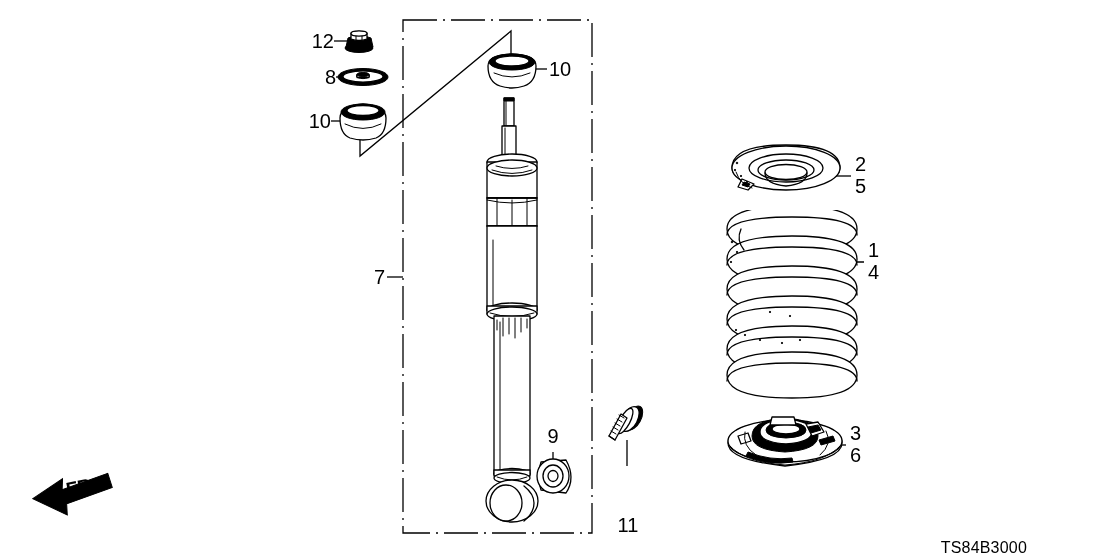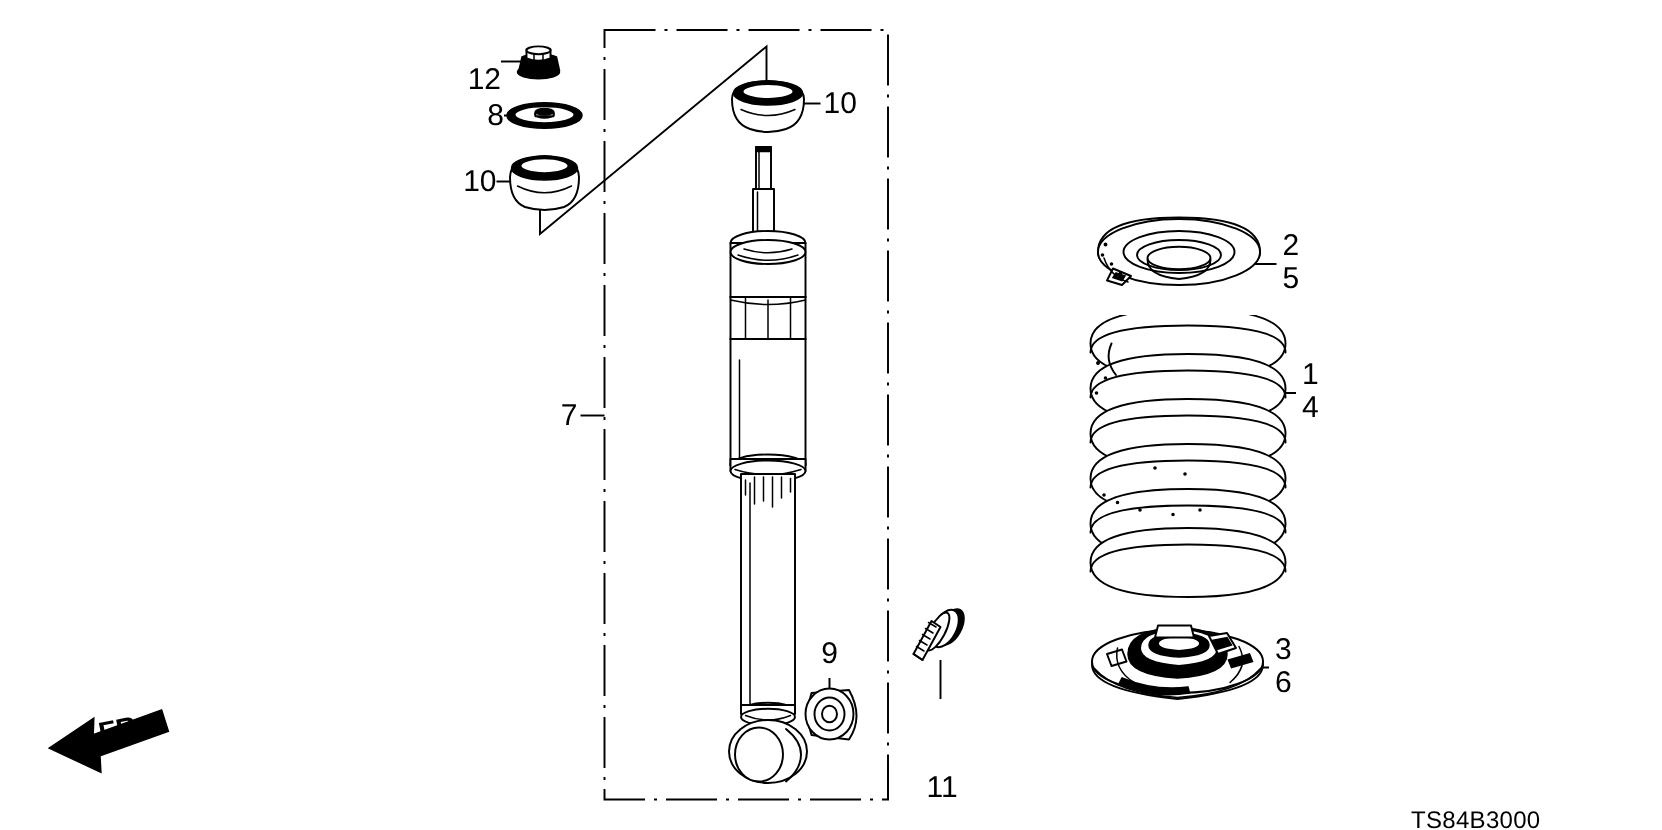--- a/index.html
+++ b/index.html
@@ -294,21 +294,21 @@
       <path class="lnT" d="M826 431 Q833 444 820 455"></path>
     </g>
 
     <g>
       <path class="fillK" d="M33 500 L62 479 L62 490 L107 472 L112 486 L67 504 L68 515 Z" transform="rotate(2 70 494)"></path>
     </g>
 
   </svg>
 
   <div>
-    <span class="lbl num at-r" style="left:334px; top:41px;margin-top:12px;">12</span>
+    <span class="lbl num at-r" style="left:334px; top:41px;">12</span>
 
     <span class="lbl num at-r" style="left:336px; top:77px;">8</span>
 
     <span class="lbl num at-r" style="left:331px; top:121px;">10</span>
 
     <span class="lbl num at-l" style="left:549px; top:69px;">10</span>
 
     <span class="lbl num at-r" style="left:385px; top:277px;">7</span>
 
     <span class="lbl num at-c" style="left:553px; top:436px;">9</span>

